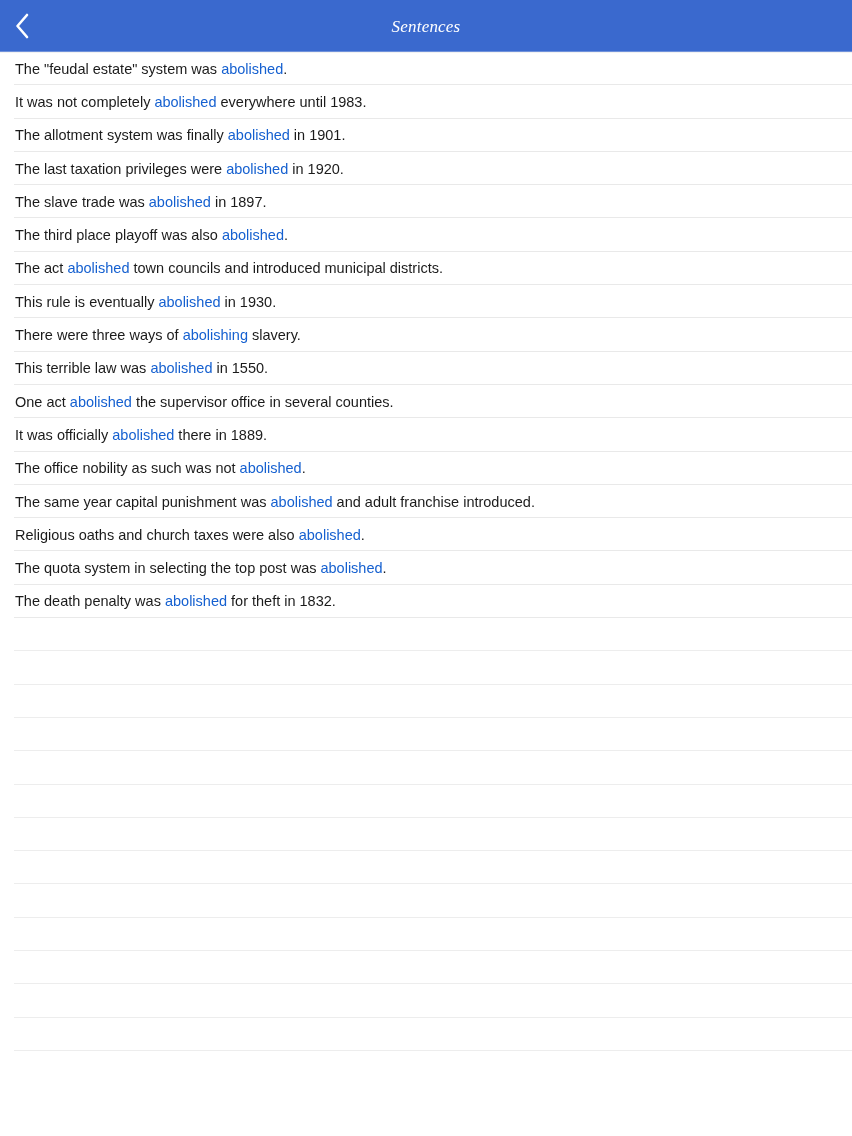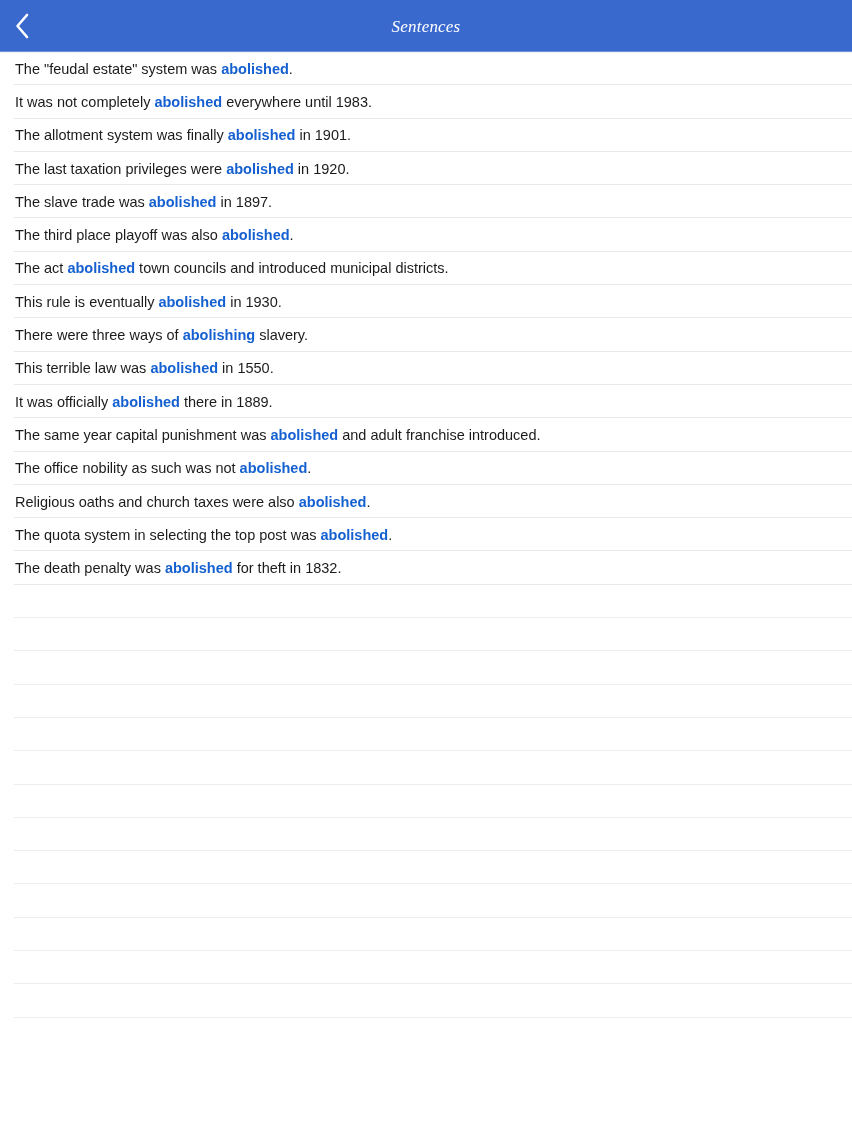--- a/index.html
+++ b/index.html
@@ -111,21 +111,21 @@
     font-size: 14.5px;
     line-height: 18px;
     color: #1b1b1b;
     white-space: nowrap;
     overflow: hidden;
     text-overflow: ellipsis;
   }
 
   .sentence .kw {
     color: #1560d0;
-    font-weight: bold;
+    font-weight: normal;
   }
 
   
   .empty-item {
     position: relative;
     height: 33.3px;
     background: #ffffff;
   }
 
   .empty-item::after {
@@ -179,29 +179,32 @@
       <div class="list-item">
         <div class="sentence">This rule is eventually <span class="kw">abolished</span> in 1930.</div>
       </div>
       <div class="list-item">
         <div class="sentence">There were three ways of <span class="kw">abolishing</span> slavery.</div>
       </div>
       <div class="list-item">
         <div class="sentence">This terrible law was <span class="kw">abolished</span> in 1550.</div>
       </div>
       <div class="list-item">
+        <div class="sentence">One act <span class="kw">abolished</span> the supervisor office in several counties.</div>
+      </div>
+      <div class="list-item">
         <div class="sentence">It was officially <span class="kw">abolished</span> there in 1889.</div>
       </div>
       <div class="list-item">
+        <div class="sentence">The office nobility as such was not <span class="kw">abolished</span>.</div>
+      </div>
+      <div class="list-item">
         <div class="sentence">The same year capital punishment was <span class="kw">abolished</span> and adult franchise introduced.</div>
       </div>
       <div class="list-item">
-        <div class="sentence">The office nobility as such was not <span class="kw">abolished</span>.</div>
-      </div>
-      <div class="list-item">
         <div class="sentence">Religious oaths and church taxes were also <span class="kw">abolished</span>.</div>
       </div>
       <div class="list-item">
         <div class="sentence">The quota system in selecting the top post was <span class="kw">abolished</span>.</div>
       </div>
       <div class="list-item">
         <div class="sentence">The death penalty was <span class="kw">abolished</span> for theft in 1832.</div>
       </div>
       <div class="empty-item"></div>
       <div class="empty-item"></div>

